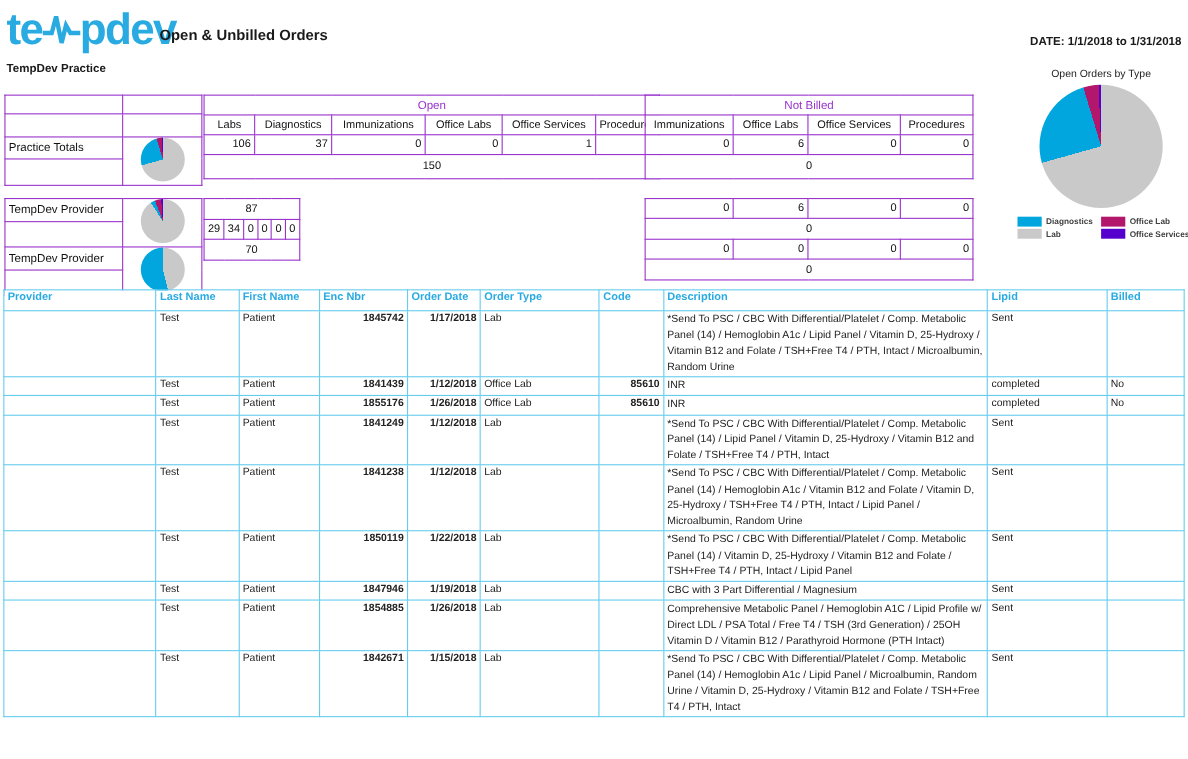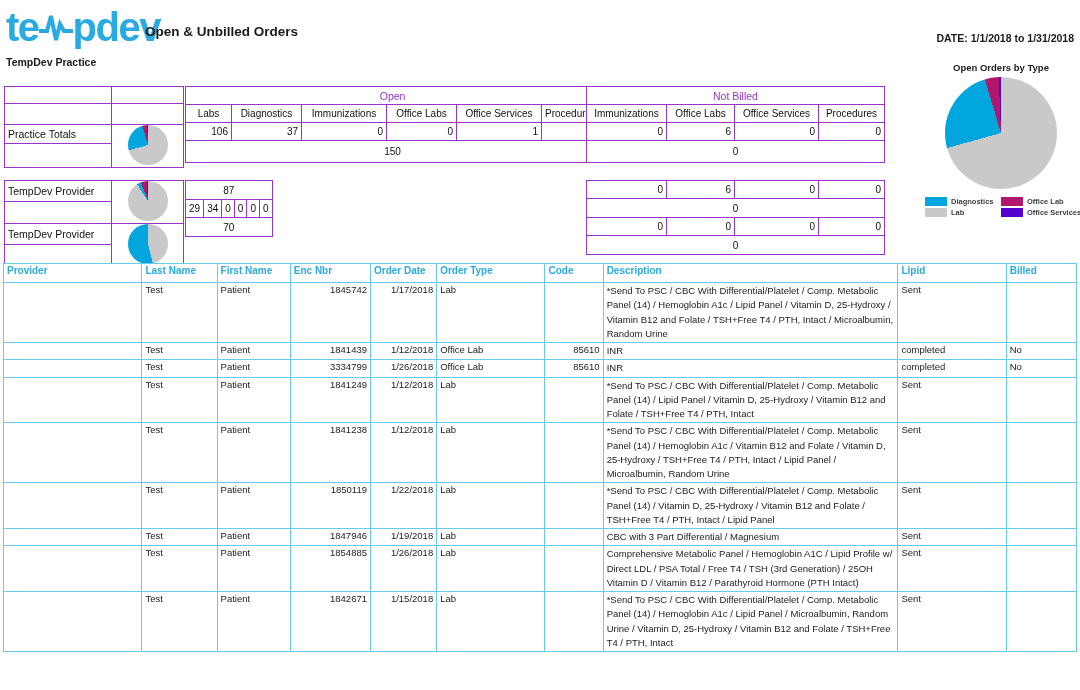--- a/index.html
+++ b/index.html
@@ -51,35 +51,35 @@
   .openblk  { position:absolute; top:4px; left:185px; }
   .nbblk    { position:absolute; top:4px; left:586px; }
   .openblk2 { position:absolute; top:98px; left:185px; }
   .nbblk2   { position:absolute; top:98px; left:586px; }
 
   .pie-cell { width:72px; padding:0 !important; text-align:center; }
   .minipie { display:inline-block; width:40px; height:40px; border-radius:50%; }
 
   
   .chart-zone { position:absolute; left:925px; top:62px; width:152px; }
-  .chart-title { font-size:9.5px; font-weight:700; color:#1a1a1a; text-align:center; margin-bottom:4px; }
+  .chart-title { font-size:9.5px; font-weight:400; color:#1a1a1a; text-align:center; margin-bottom:4px; }
   .bigpie { width:112px; height:112px; border-radius:50%; margin:0 auto; }
   .legend { margin-top:8px; display:flex; flex-wrap:wrap; width:152px; }
   .leg-item { width:50%; display:flex; align-items:center; margin-bottom:2px; }
   .swatch { width:22px; height:9px; margin-right:4px; flex:0 0 auto; }
   .leg-label { font-size:7.5px; font-weight:700; color:#404040; white-space:nowrap; }
 
   
   .detail-zone { position:absolute; left:0; top:263px; width:1080px; }
   table.det { border-collapse:collapse; width:1074px; margin-left:3px; table-layout:fixed; font-size:9.5px; color:#222; }
   table.det th, table.det td {
     border:1px solid #66CCEE; padding:1px 3px; vertical-align:top; background:#fff;
   }
   table.det th { color:#29ABE2; font-weight:700; font-size:10px; text-align:left; height:19px; }
-  th.r, td.r { text-align:right; }
+  th.r, td.r { text-align:right;font-weight:bold; }
   .grouprow td { font-weight:700; font-size:10px; color:#111; height:19px; }
   .expander {
     display:inline-block; width:9px; height:9px; border:1px solid #333;
     line-height:7px; text-align:center; font-size:9px; margin-right:5px;
     vertical-align:1px; color:#333; font-weight:700;
   }
   .desc { line-height:1.5; }
 </style>
 </head>
 <body>
@@ -304,21 +304,21 @@
             <td>Office Lab</td>
             <td class="r">85610</td>
             <td class="desc">INR</td>
             <td>completed</td>
             <td>No</td>
           </tr>
           <tr>
             <td>&nbsp;</td>
             <td>Test</td>
             <td>Patient</td>
-            <td class="r">3334799</td>
+            <td class="r">1855176</td>
             <td class="r">1/26/2018</td>
             <td>Office Lab</td>
             <td class="r">85610</td>
             <td class="desc">INR</td>
             <td>completed</td>
             <td>No</td>
           </tr>
           <tr>
             <td>&nbsp;</td>
             <td>Test</td>

